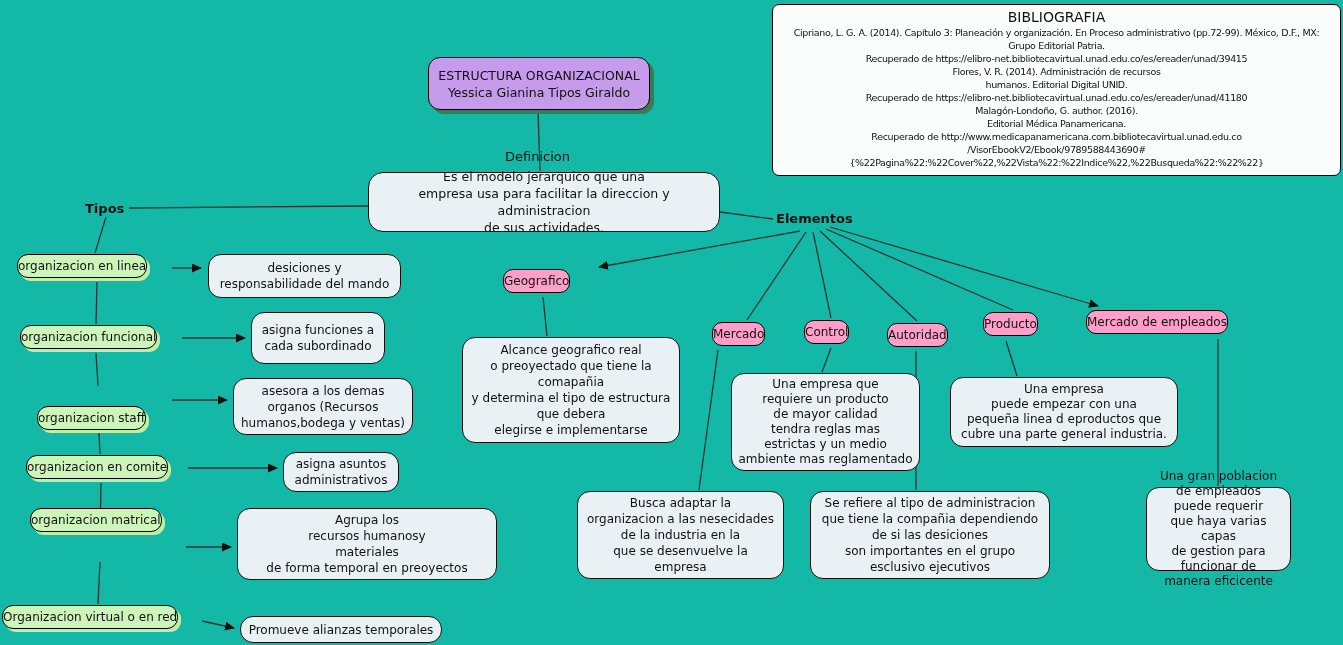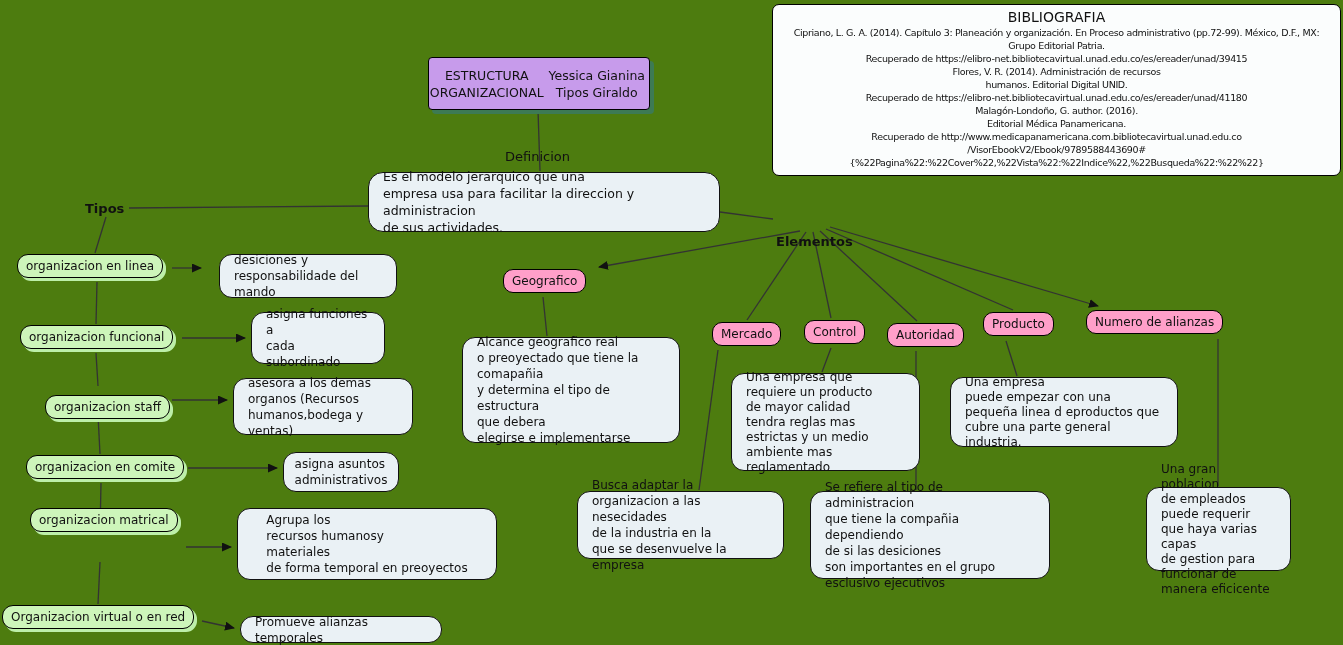--- a/index.html
+++ b/index.html
@@ -1,81 +1,81 @@
 <!DOCTYPE html>
 <html style="--root-fill: #c79beb; --root-shadow: #3d7a54; --type-fill: #cdf5ba; --type-shadow: #bdefa9; --element-fill: #ff9fc9; --desc-fill: #eaf1f5; --line: #333333;"><head>
 <meta charset="utf-8">
 <style>
   html,body{margin:0;padding:0;background:#ffffff;}
   .canvas{
-    position:relative;width:1343px;height:645px;background:#4d7c0f;overflow:hidden;
+    position:relative;width:1343px;height:645px;background:#14b8a6;overflow:hidden;
     font-family:"DejaVu Sans","Liberation Sans",sans-serif;color:#111;
   }
   svg.wires{position:absolute;left:0;top:0;width:1343px;height:645px;}
   line{stroke:#333;stroke-width:1.3;}
 
   .pill{
     position:absolute;border:1.5px solid #000;border-radius:11px;
-    padding:4px 8px;font-size:12px;white-space:nowrap;box-sizing:border-box;
+    padding:4px 0;font-size:12px;white-space:nowrap;box-sizing:border-box;
     display:flex;align-items:center;justify-content:center;z-index:2;
   }
   .type{background:var(--type-fill,#cdf5ba);box-shadow:3px 3px 0 var(--type-shadow,#bdefa9);}
   .element{background:var(--element-fill,#ff9fc9);border-radius:10px;}
 
   .desc{
     position:absolute;border:1.3px solid #111;border-radius:13px;
     background:var(--desc-fill,#eaf1f5);font-size:12px;line-height:16px;
-    white-space:pre-line;display:flex;align-items:center;
-    justify-content:center;padding:4px 14px;box-sizing:border-box;z-index:2;
+    text-align:center;white-space:pre-line;display:flex;align-items:center;
+    justify-content:center;padding:4px 6px;box-sizing:border-box;z-index:2;
   }
 
   .root{
     position:absolute;left:428px;top:57px;width:222px;height:53px;box-sizing:border-box;
-    background:var(--root-fill,#c79beb);border:1.6px solid #000;border-radius:4px;
+    background:var(--root-fill,#c79beb);border:1.6px solid #000;border-radius:12px;
     box-shadow:4px 4px 0 var(--root-shadow,#3d7a54);
-    display:flex;flex-direction:row;align-items:center;justify-content:center;
+    display:flex;flex-direction:column;align-items:center;justify-content:center;
     font-size:12.5px;line-height:17px;text-align:center;z-index:2;
   }
 
   .phrase{position:absolute;font-size:13px;z-index:3;}
   .bold{font-weight:bold;}
 
   .biblio{
     position:absolute;left:772px;top:4px;width:569px;min-height:150px;box-sizing:border-box;
     background:#fbfdfd;border:1.2px solid #000;border-radius:7px;
     padding:4px 3px 6px 3px;text-align:center;z-index:2;
   }
   .biblio-title{font-size:14px;line-height:17px;}
   .biblio-text{font-size:9.5px;line-height:13px;letter-spacing:-0.35px;white-space:pre-line;}
 
   
-  #g1{left:17px;top:254px;}  #g2{left:20px;top:325px;}  #g3{left:37px;top:395px;margin-left:8px;}
+  #g1{left:17px;top:254px;}  #g2{left:20px;top:325px;}  #g3{left:37px;top:406px;}
   #g4{left:26px;top:455px;}  #g5{left:30px;top:508px;}  #g6{left:2px;top:605px;}
   
-  #d1{left:219px;top:254px;width:178px;height:44px;}
+  #d1{left:208px;top:254px;width:193px;height:44px;}
   #d2{left:251px;top:312px;width:134px;height:52px;}
   #d3{left:233px;top:378px;width:180px;height:57px;}
   #d4{left:283px;top:452px;width:116px;height:40px;}
   #d5{left:237px;top:508px;width:260px;height:72px;}
   #d6{left:240px;top:616px;width:202px;height:27px;}
   
   #p1{left:503px;top:269px;}  #p2{left:712px;top:322px;}  #p3{left:804px;top:320px;}
   #p4{left:887px;top:323px;}  #p5{left:983px;top:312px;}  #p6{left:1086px;top:310px;}
   
   #e1{left:462px;top:337px;width:218px;height:106px;}
-  #e2{left:577px;top:491px;width:207px;height:68px;}
+  #e2{left:577px;top:491px;width:207px;height:88px;}
   #e3{left:731px;top:373px;width:189px;height:98px;line-height:15px;}
   #e4{left:810px;top:491px;width:240px;height:88px;}
   #e5{left:950px;top:377px;width:228px;height:70px;line-height:15px;}
   #e6{left:1146px;top:487px;width:145px;height:84px;line-height:15px;}
 
   #defbox{left:368px;top:172px;width:352px;height:60px;font-size:12.5px;line-height:17px;border-radius:15px;}
   #lbl-def{left:505px;top:149px;}
   #lbl-tipos{left:85px;top:201px;}
-  #lbl-elem{left:776px;top:211px;margin-top:23px;}
+  #lbl-elem{left:776px;top:211px;}
 </style>
 </head>
 <body>
 
 <div class="canvas">
 
   <svg class="wires" viewBox="0 0 1343 645">
     <defs>
       <marker id="arrow" markerUnits="userSpaceOnUse" markerWidth="11" markerHeight="9" refX="9" refY="4.5" orient="auto">
         <path d="M0,0 L10,4.5 L0,9 z" fill="#111"></path>
@@ -165,21 +165,21 @@
 recursos humanosy
 materiales
 de forma temporal en preoyectos</div>
   <div class="desc" id="d6">Promueve alianzas temporales</div>
 
   <div class="pill element" id="p1">Geografico</div>
   <div class="pill element" id="p2">Mercado</div>
   <div class="pill element" id="p3">Control</div>
   <div class="pill element" id="p4">Autoridad</div>
   <div class="pill element" id="p5">Producto</div>
-  <div class="pill element" id="p6">Numero de alianzas</div>
+  <div class="pill element" id="p6">Mercado de empleados</div>
 
   <div class="desc" id="e1">Alcance geografico real
 o preoyectado que tiene la
 comapañia
 y determina el tipo de estructura
 que debera
 elegirse e implementarse</div>
   <div class="desc" id="e2">Busca adaptar la
 organizacion a las nesecidades
 de la industria en la

